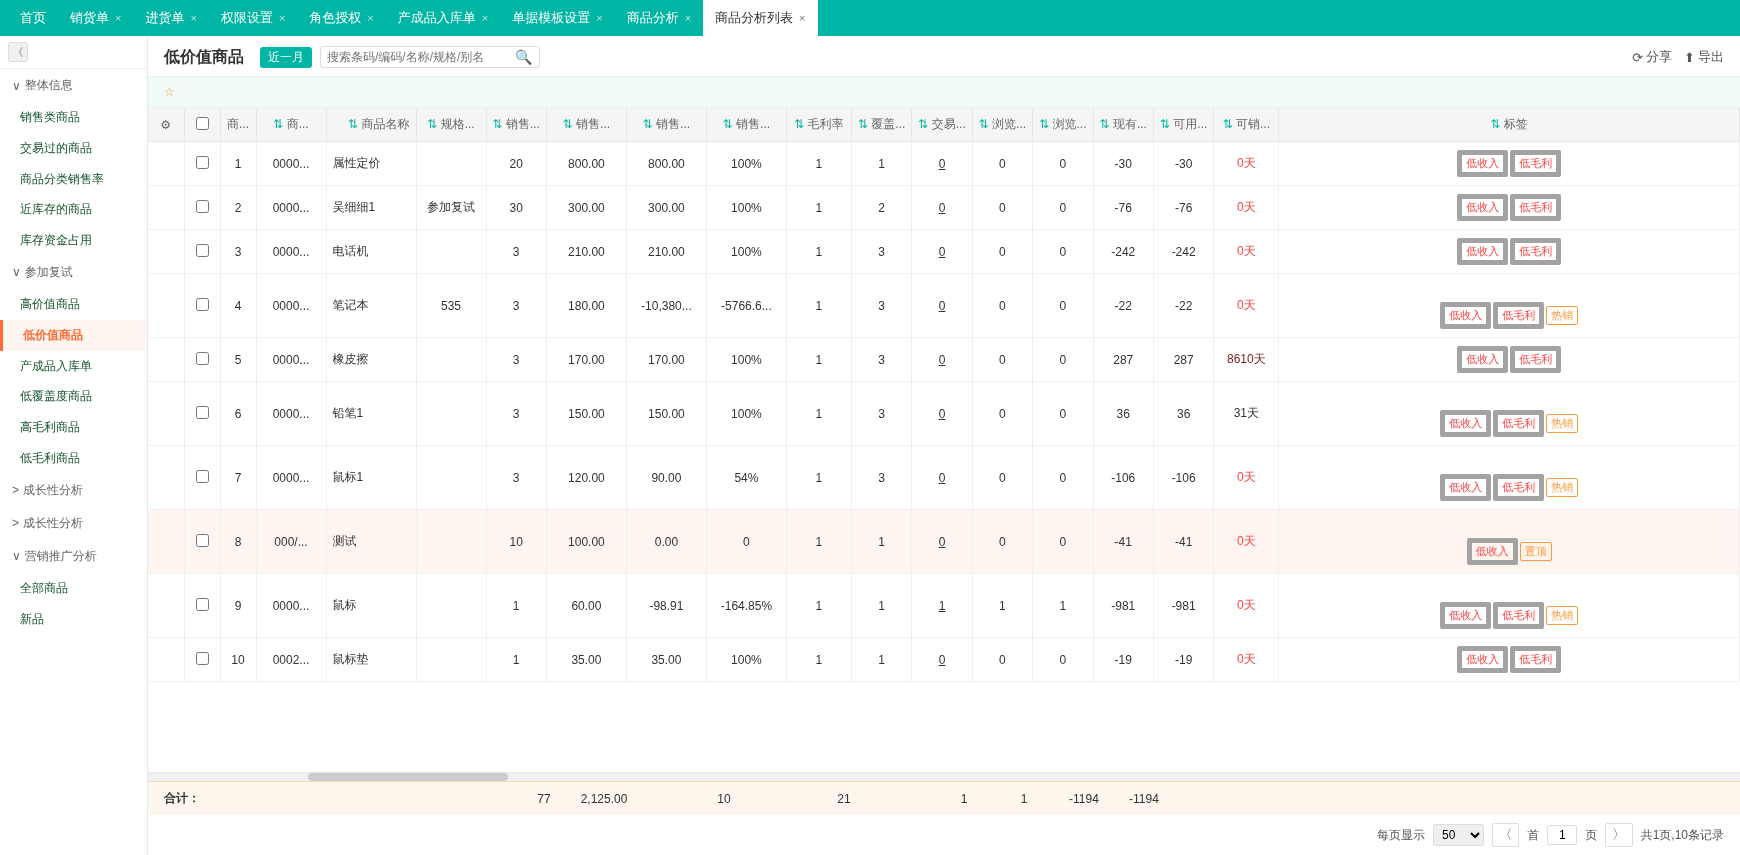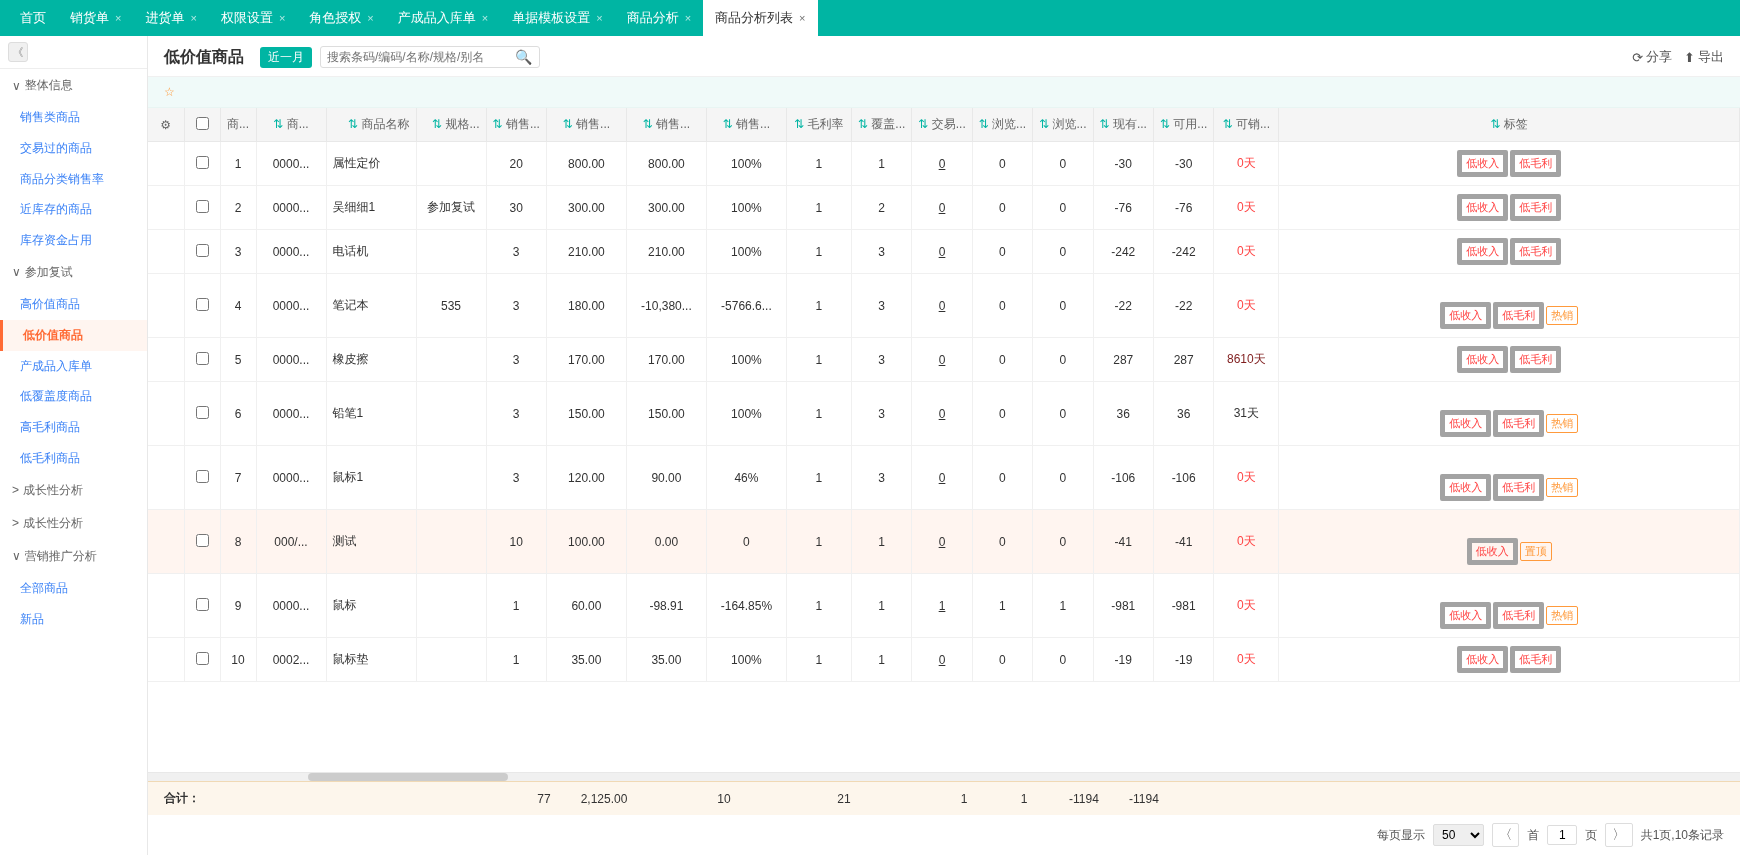--- a/index.html
+++ b/index.html
@@ -47,21 +47,21 @@
       color: #666;
       font-size: 12px;
       display: flex;
       align-items: center;
       gap: 4px;
       cursor: pointer;
     }
     .sidebar-item {
       padding: 7px 12px 7px 20px;
       font-size: 12px;
-      color: #3b82f6;
+      color: #14532d;
       cursor: pointer;
       line-height: 1.4;
     }
     .sidebar-item.active { background: #fff5f0; color: #ff6b35; font-weight: bold; border-left: 3px solid #ff6b35; }
     
     
     .content {
       flex: 1;
       display: flex;
       flex-direction: column;
@@ -261,21 +261,21 @@
       font-size: 11px;
       color: #888;
       margin-right: 8px;
     }
     
     .col-settings { width: 36px; }
     .col-checkbox { width: 36px; }
     .col-num { width: 36px; }
     .col-code { width: 70px; }
     .col-name { width: 90px; text-align: right; }
-    .col-spec { width: 70px; text-align: right; }
+    .col-spec { width: 70px; }
     .col-sale-qty { width: 60px; }
     .col-sale-amt { width: 80px; }
     .col-sale2 { width: 80px; }
     .col-sale3 { width: 80px; }
     .col-gross { width: 65px; }
     .col-cover { width: 60px; }
     .col-trade { width: 60px; }
     .col-browse1 { width: 60px; }
     .col-browse2 { width: 60px; }
     .col-stock1 { width: 60px; }
@@ -593,21 +593,21 @@
             <tr>
     <td></td>
     <td><input type="checkbox" style=""></td>
     <td>7</td>
     <td>0000...</td>
     <td class="left">鼠标1</td>
     <td></td>
     <td>3</td>
     <td>120.00</td>
     <td>90.00</td>
-    <td>46%</td>
+    <td>54%</td>
     <td>1</td>
     <td>3</td>
     <td><span class="link-underline">0</span></td>
     <td>0</td>
     <td>0</td>
     <td>-106</td>
     <td>-106</td>
     <td style="color:#ff4444">0天</td>
     <td><span class="tag tag-red">低收入</span><span class="tag tag-red">低毛利</span><span class="tag tag-orange">热销</span></td>
   </tr>

